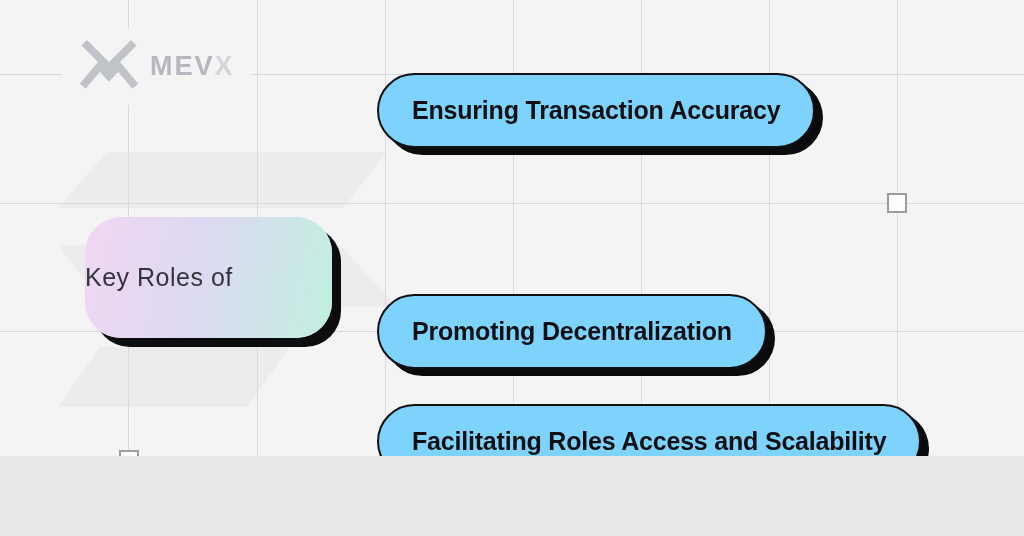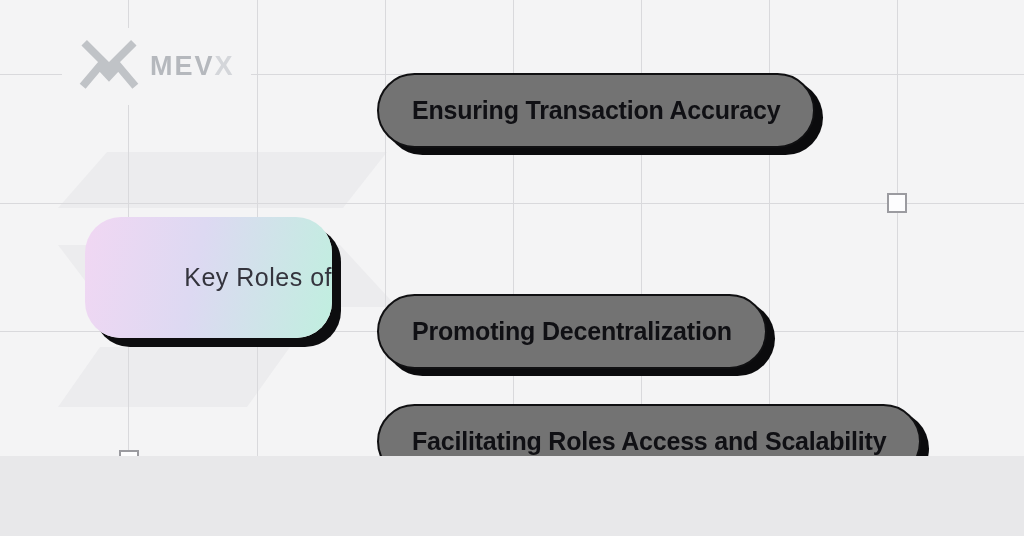--- a/index.html
+++ b/index.html
@@ -25,30 +25,30 @@
   .logo-text{
     font-size:27px;font-weight:bold;letter-spacing:2px;color:#b5b8bd;line-height:1;
   }
   .logo-text .accent{color:#d4d6da;}
   
   .title-card{
     position:absolute;left:85px;top:217px;width:247px;height:121px;
     border-radius:36px;
     background:linear-gradient(102deg,#f1d7f3 0%,#ddd9f2 45%,#c0efdf 100%);
     box-shadow:9px 9px 0 0 #0d0d0f;
-    display:flex;flex-direction:column;align-items:flex-end;justify-content:center;
+    display:flex;flex-direction:column;align-items:flex-start;justify-content:center;
     gap:3px;
   }
   .title-line1{font-size:25px;font-weight:400;color:#34343d;letter-spacing:.5px;line-height:1.1;}
   .title-line2{font-size:26px;font-weight:bold;color:#16161c;letter-spacing:.2px;line-height:1.1;}
   
   .pill{
     position:absolute;left:377px;height:75px;box-sizing:border-box;
     display:inline-flex;align-items:center;justify-content:center;
-    padding:0 33px;background:#737373;border:2.5px solid #101012;border-radius:40px;
+    padding:0 33px;background:#7dd3fc;border:2.5px solid #101012;border-radius:40px;
     box-shadow:8px 7px 0 0 #0b0b0d;white-space:nowrap;
   }
   .pill-label{
     font-size:25px;font-weight:bold;color:#101014;letter-spacing:-0.2px;
   }
   .pill-1{top:73px;}
   .pill-2{top:185px;}
   .pill-3{top:294px;text-align:center;}
   .pill-4{top:404px;}
 </style>

